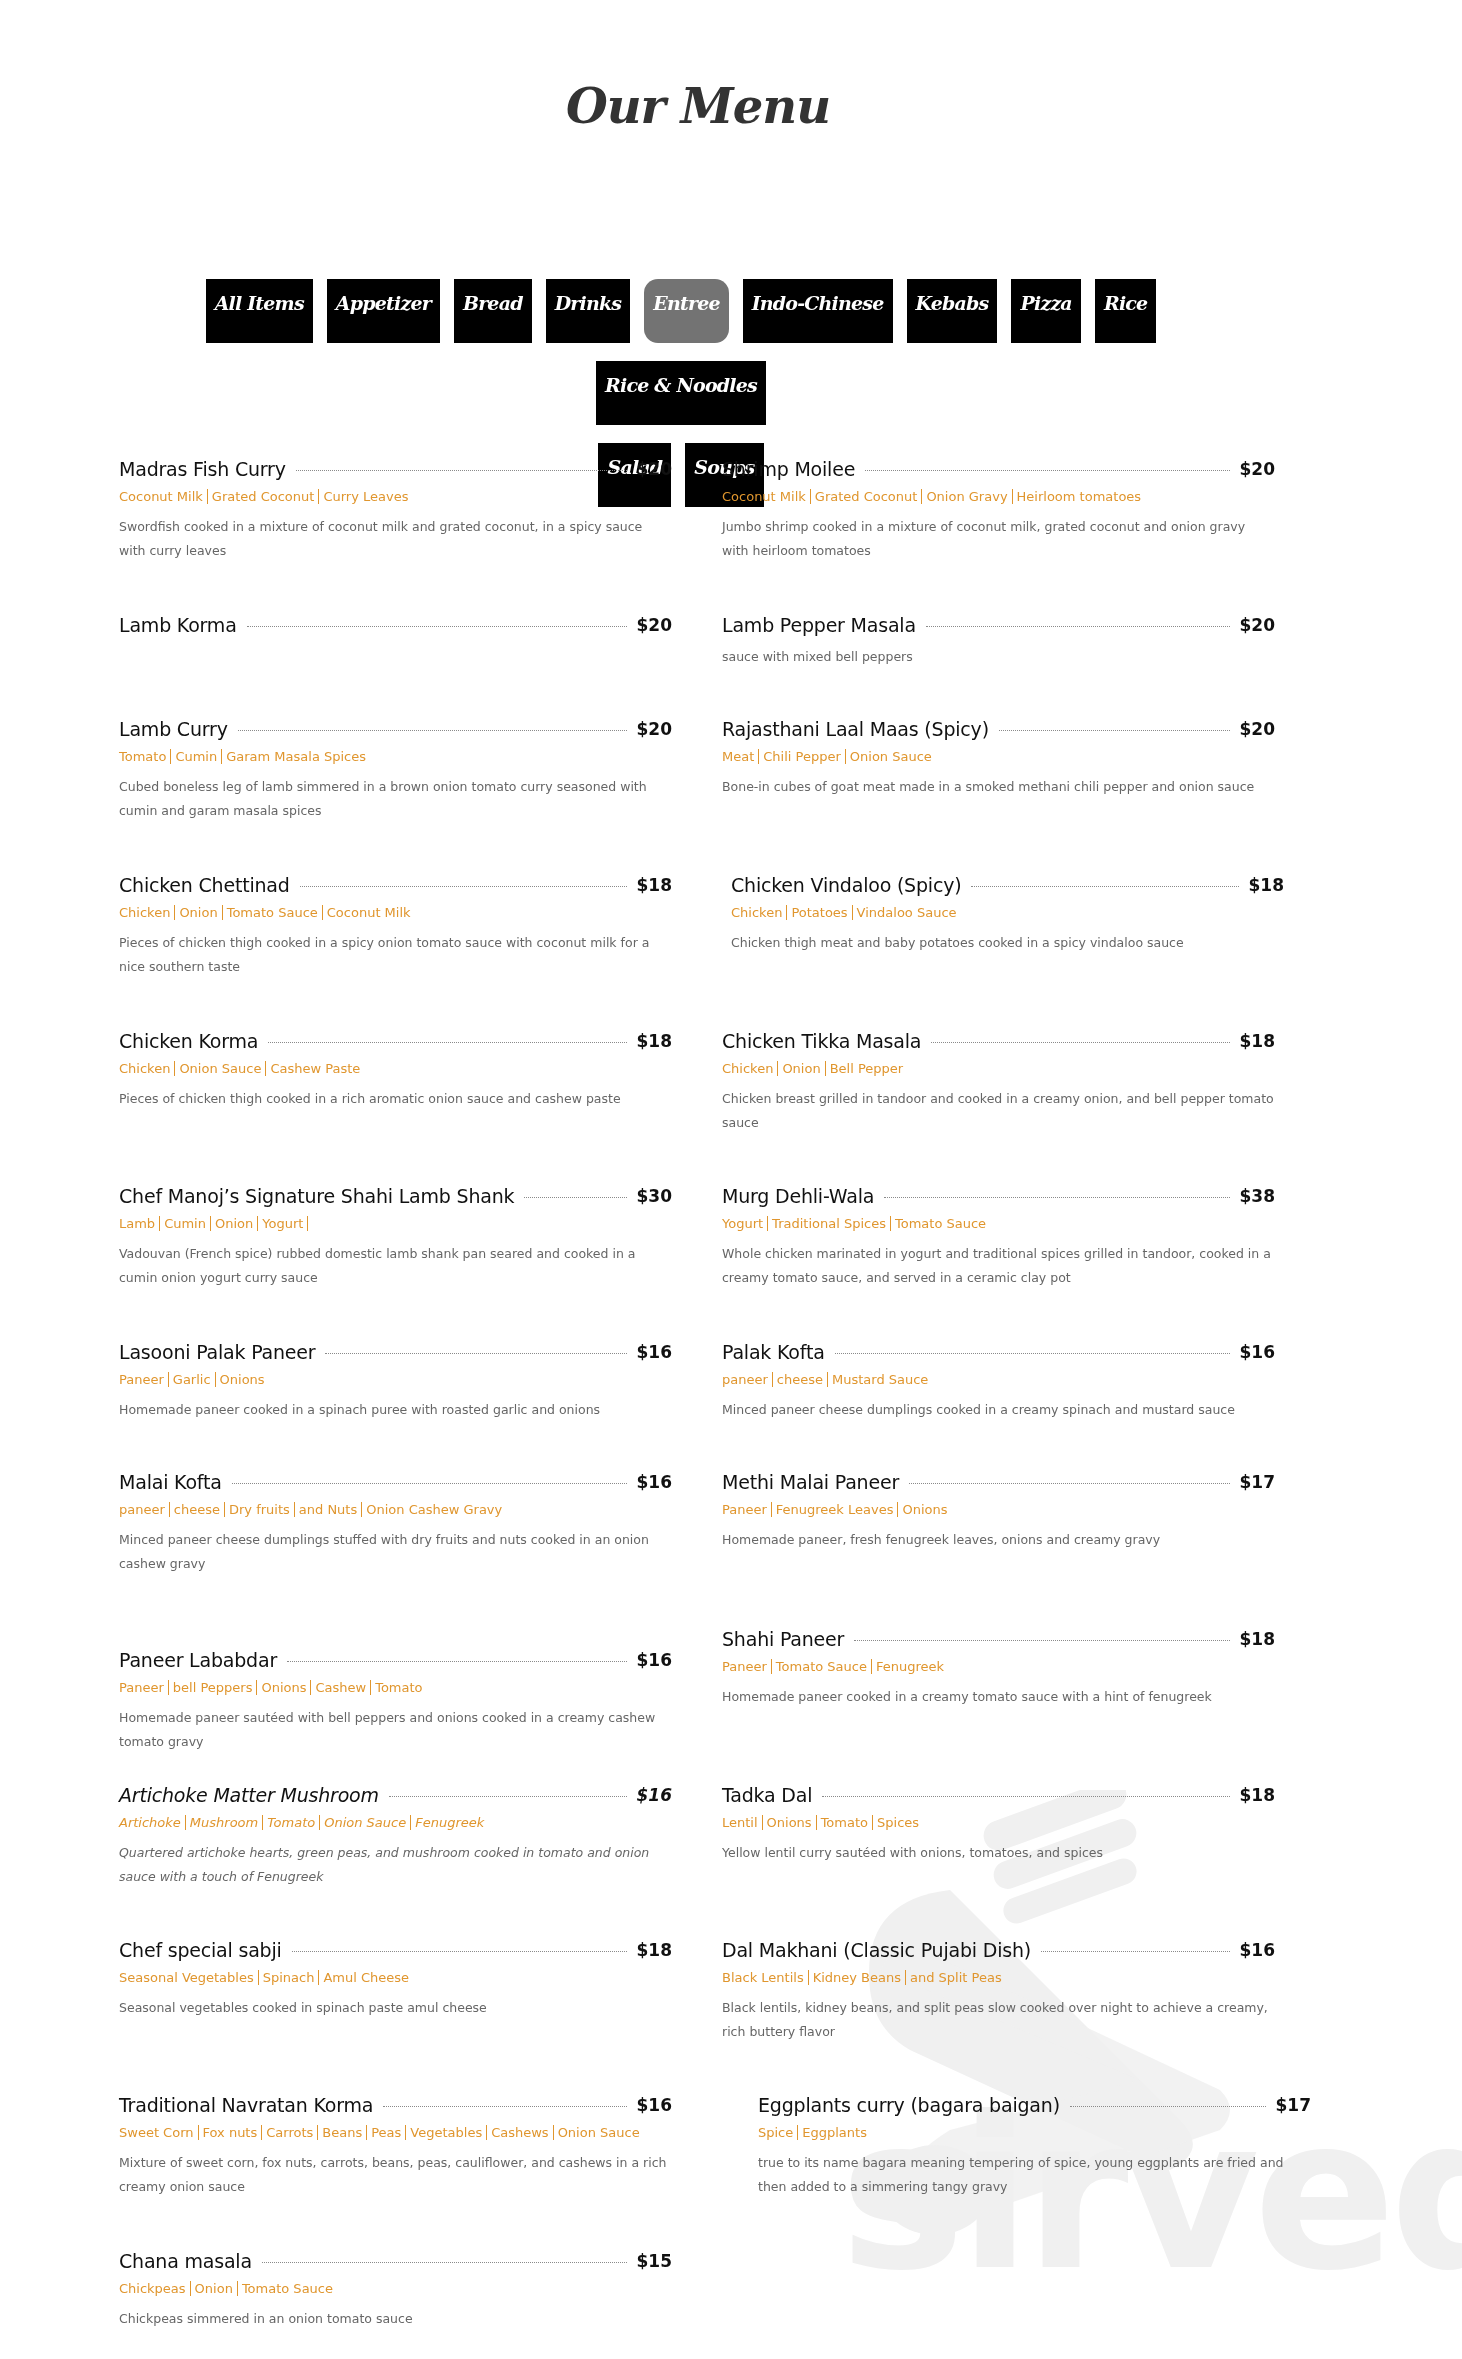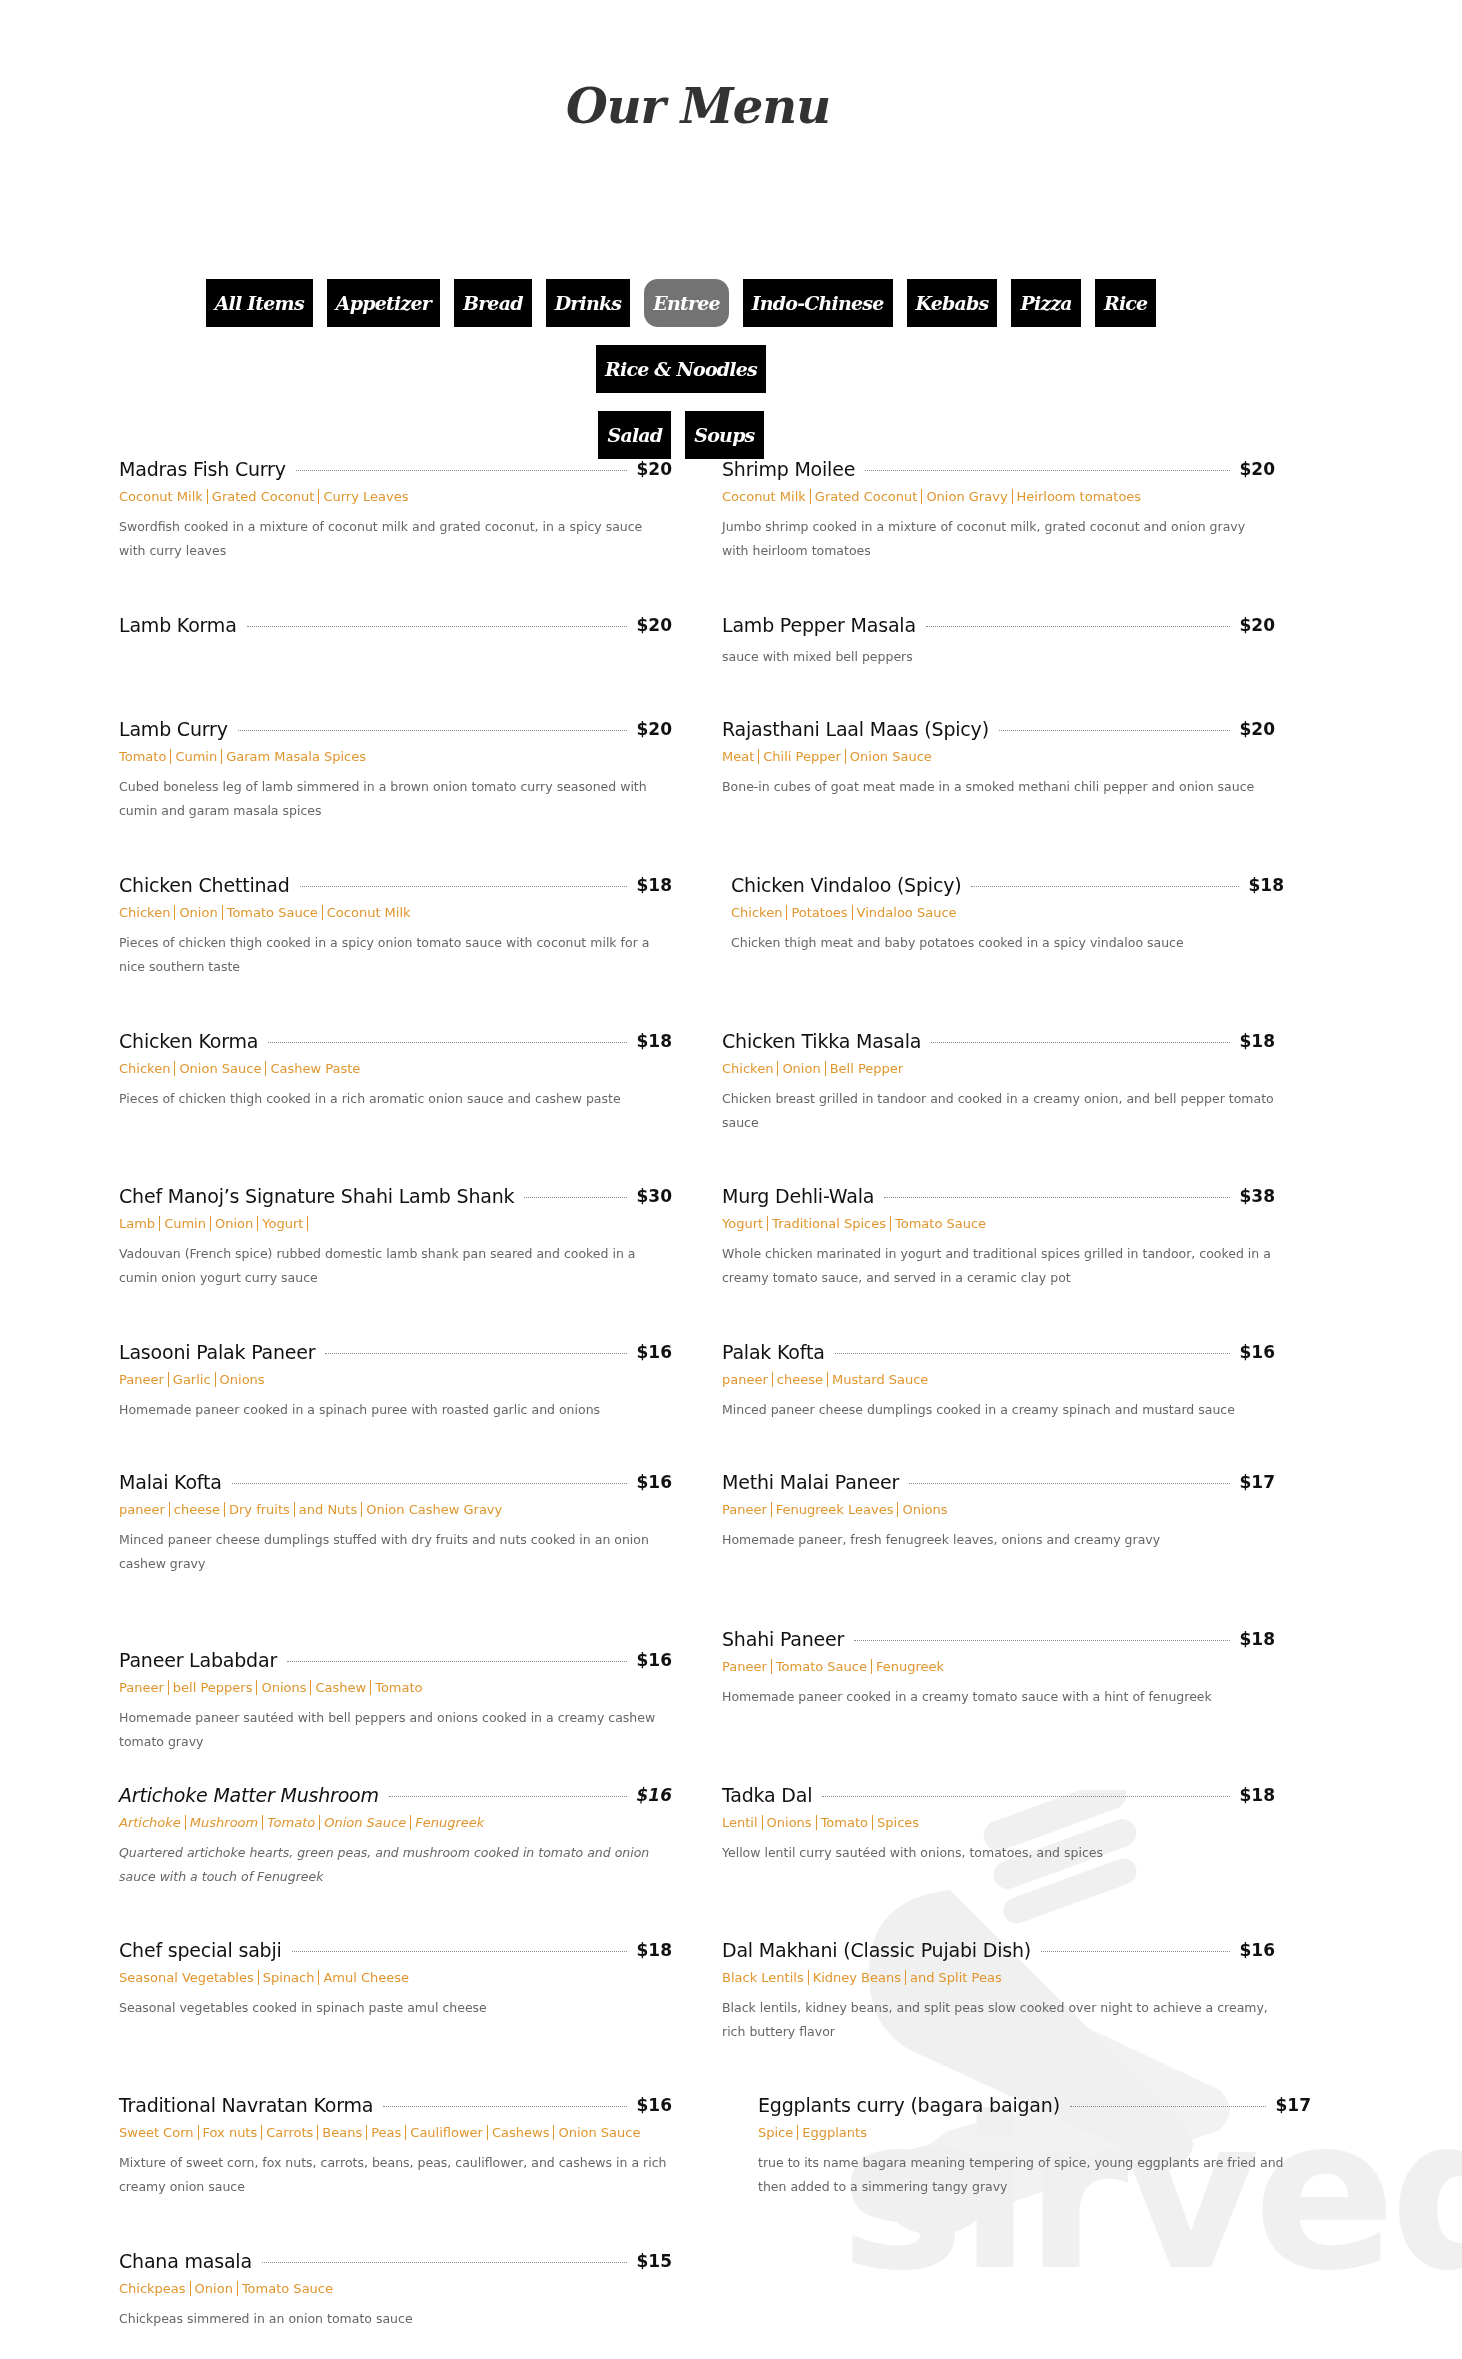--- a/index.html
+++ b/index.html
@@ -4,21 +4,21 @@
 <style>
   html, body { margin: 0; padding: 0; background: #ffffff; }
   body { width: 1462px; height: 2359px; position: relative; overflow: hidden; font-family: "DejaVu Sans", sans-serif; }
   .title {
     position: absolute; left: 0; width: 1396px; top: 46px; text-align: center;
     font-family: "DejaVu Serif", serif; font-weight: bold; font-size: 48px; color: #333333;
     letter-spacing: -1px; font-style: italic;
   }
   .tabs { position: absolute; left: 120px; width: 1122px; top: 279px; text-align: center; font-size: 0; line-height: 0; }
   .tab {
-    display: inline-block; vertical-align: top; height: 48px; line-height: 48px;
+    display: inline-block; vertical-align: top; height: 64px; line-height: 48px;
     margin: 0 7px 18px 7px; padding: 0 9px; background: #000000; color: #ffffff;
     font-family: "DejaVu Serif", serif; font-weight: bold; font-style: italic; font-size: 19px;
     letter-spacing: -0.8px; cursor: pointer;
   }
   .tab.active { background: #737373; border-radius: 14px; }
   .item { position: absolute; width: 553px; }
   .item.left { left: 119px; }
   .item.right { left: 722px; }
   .head { display: flex; align-items: center; height: 28px; }
   .name { font-size: 19px; color: #111111; white-space: nowrap; letter-spacing: -0.2px; }
@@ -251,21 +251,21 @@
       </div>
       <div class="tags"><span class="tag">Black Lentils</span><span class="tag">Kidney Beans</span><span class="tag">and Split Peas</span></div>
       <div class="desc">Black lentils, kidney beans, and split peas slow cooked over night to achieve a creamy, rich buttery flavor</div>
     </div>
     <div class="item left" style="top: 2091px;">
       <div class="head">
         <span class="name">Traditional Navratan Korma</span>
         <span class="dots"></span>
         <span class="price">$16</span>
       </div>
-      <div class="tags"><span class="tag">Sweet Corn</span><span class="tag">Fox nuts</span><span class="tag">Carrots</span><span class="tag">Beans</span><span class="tag">Peas</span><span class="tag">Cauliflower</span><span class="tag">Cashews</span><span class="tag">Onion Sauce</span></div>
+      <div class="tags"><span class="tag">Sweet Corn</span><span class="tag">Fox nuts</span><span class="tag">Carrots</span><span class="tag">Beans</span><span class="tag">Peas</span><span class="tag">Vegetables</span><span class="tag">Cashews</span><span class="tag">Onion Sauce</span></div>
       <div class="desc">Mixture of sweet corn, fox nuts, carrots, beans, peas, cauliflower, and cashews in a rich creamy onion sauce</div>
     </div>
     <div class="item right" style="top: 2091px; margin-left: 36px;">
       <div class="head">
         <span class="name">Eggplants curry (bagara baigan)</span>
         <span class="dots"></span>
         <span class="price">$17</span>
       </div>
       <div class="tags"><span class="tag">Spice</span><span class="tag">Eggplants</span></div>
       <div class="desc">true to its name bagara meaning tempering of spice, young eggplants are fried and then added to a simmering tangy gravy</div>

